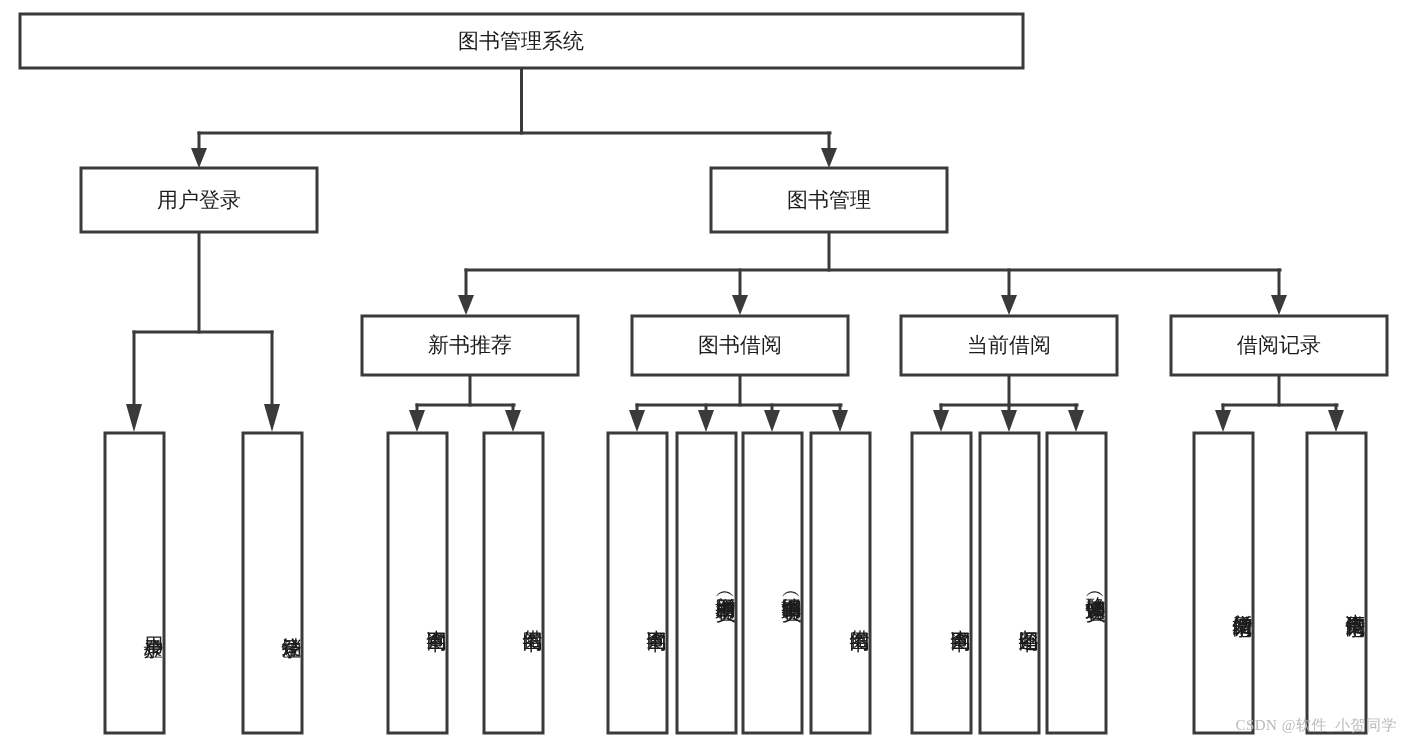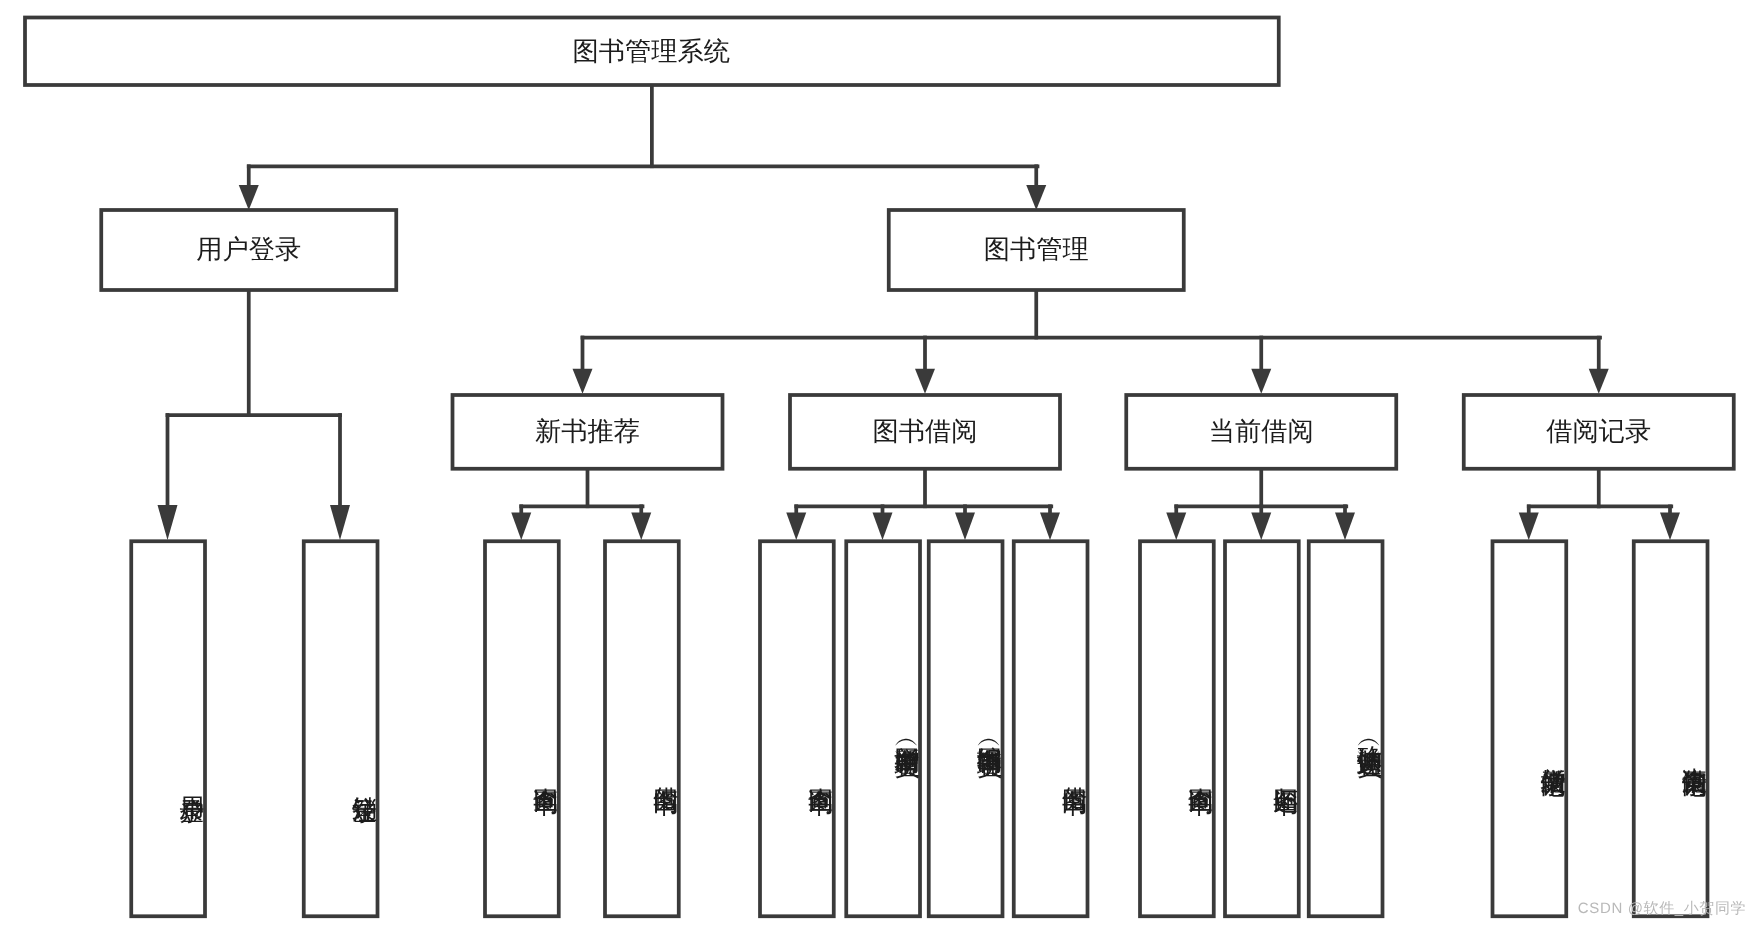--- a/index.html
+++ b/index.html
@@ -60,22 +60,22 @@
     display: flex;
     align-items: flex-start;
     justify-content: center;
     white-space: nowrap;
     pointer-events: none;
   }
   .watermark {
     position: absolute;
     right: 8px;
     bottom: 8px;
-    font-family: Liberation Sans, sans-serif;
-    font-size: 12px;
+    font-family: Liberation Serif, serif;
+    font-size: 15px;
     color: #b9b9b9;
     letter-spacing: 0.5px;
     white-space: nowrap;
   }
 </style>
 </head>
 <body>
 
 <div id="diagram-root">
 

